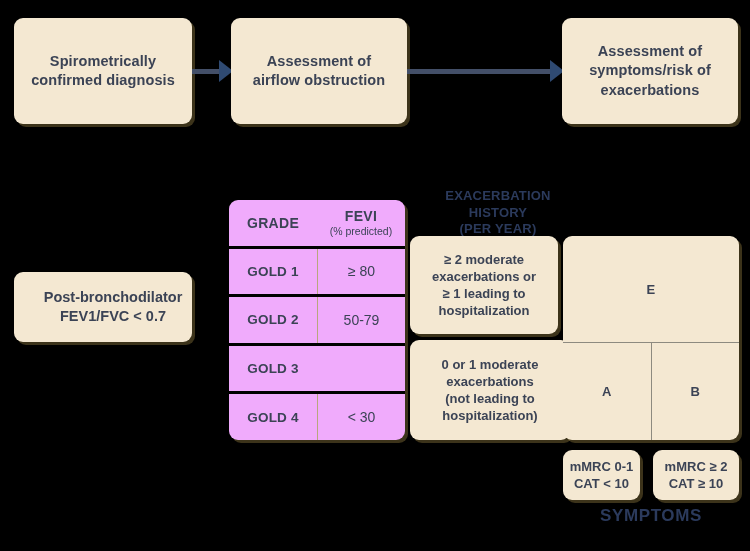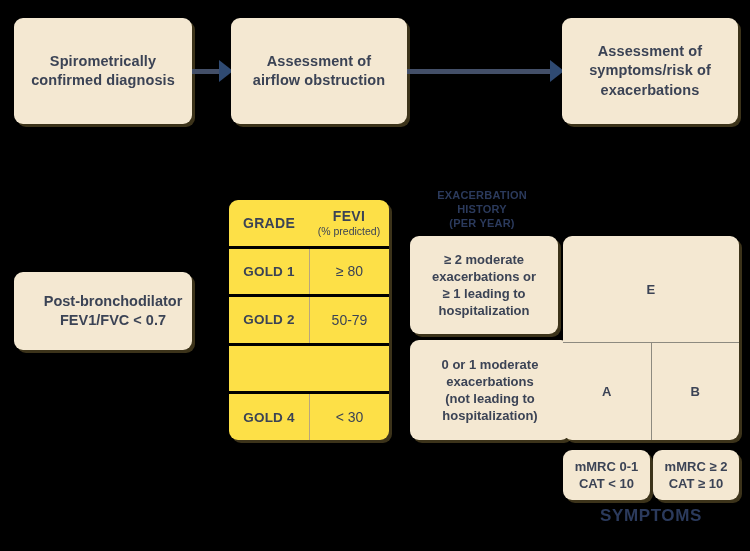--- a/index.html
+++ b/index.html
@@ -75,30 +75,30 @@
     border-top: 11px solid transparent;
     border-bottom: 11px solid transparent;
     border-left: 14px solid #2f4a72;
     flex: 0 0 auto;
   }
   #arrow-1 { left: 192px; top: 62px; width: 41px; }
   #arrow-2 { left: 407px; top: 62px; width: 157px; }
 
   
   #box-postbd {
-    left: 14px; top: 272px; width: 178px; height: 78px;
+    left: 14px; top: 272px; width: 178px; height: 70px;
     font-size: 14.5px; font-weight: 700; padding-left: 20px;
   }
 
   
   #grade-table {
     position: absolute;
     left: 229px; top: 200px;
-    width: 160px; height: 240px;
-    background: #fde047;
+    width: 176px; height: 240px;
+    background: #f0abfc;
     border-radius: 9px;
     box-shadow: 3px 3px 0 rgba(110, 92, 48, 0.55);
     overflow: hidden;
     display: flex;
     flex-direction: column;
   }
   .grade-row {
     flex: 1 1 0;
     display: flex;
     border-top: 3px solid #000000;
@@ -133,24 +133,24 @@
   }
   .grade-cell .hdr {
     font-size: 14px;
     font-weight: 700;
     letter-spacing: 0.3px;
   }
 
   
   .exac-header {
     position: absolute;
-    left: 414px; top: 188px;
+    left: 430px; top: 188px;
     width: 136px;
     text-align: center;
-    font-size: 11px;
+    font-size: 13px;
     font-weight: 700;
     letter-spacing: 0.2px;
     line-height: 1.28;
     color: #2b3a5c;
     z-index: 1;
   }
   #box-exac-high {
     left: 410px; top: 236px; width: 148px; height: 98px;
     font-size: 13px; font-weight: 700;
   }
@@ -193,21 +193,21 @@
   }
   .abe-cell + .abe-cell { border-left: 1px solid #8d8a80; }
 
   
   .mmrc-box {
     top: 450px;
     height: 50px;
     font-size: 13px;
     font-weight: 700;
   }
-  #box-mmrc-a { left: 563px; width: 87px; }
+  #box-mmrc-a { left: 563px; width: 77px; }
   #box-mmrc-b { left: 653px; width: 86px; }
 
   
   #symptoms-label {
     position: absolute;
     left: 563px; top: 506px;
     width: 176px;
     text-align: center;
     font-size: 17px;
     font-weight: 700;
@@ -270,20 +270,23 @@
     <div class="grade-row">
       <div class="grade-cell left">
         <span class="lbl">GOLD 2</span>
       </div>
       <div class="grade-cell right">
         <span class="val">50-79</span>
       </div>
     </div>
 
     <div class="grade-row">
+      <div class="grade-cell left">
+        <span class="lbl">GOLD 3</span>
+      </div>
     </div>
 
     <div class="grade-row">
       <div class="grade-cell left">
         <span class="lbl">GOLD 4</span>
       </div>
       <div class="grade-cell right">
         <span class="val">&lt; 30</span>
       </div>
     </div>

